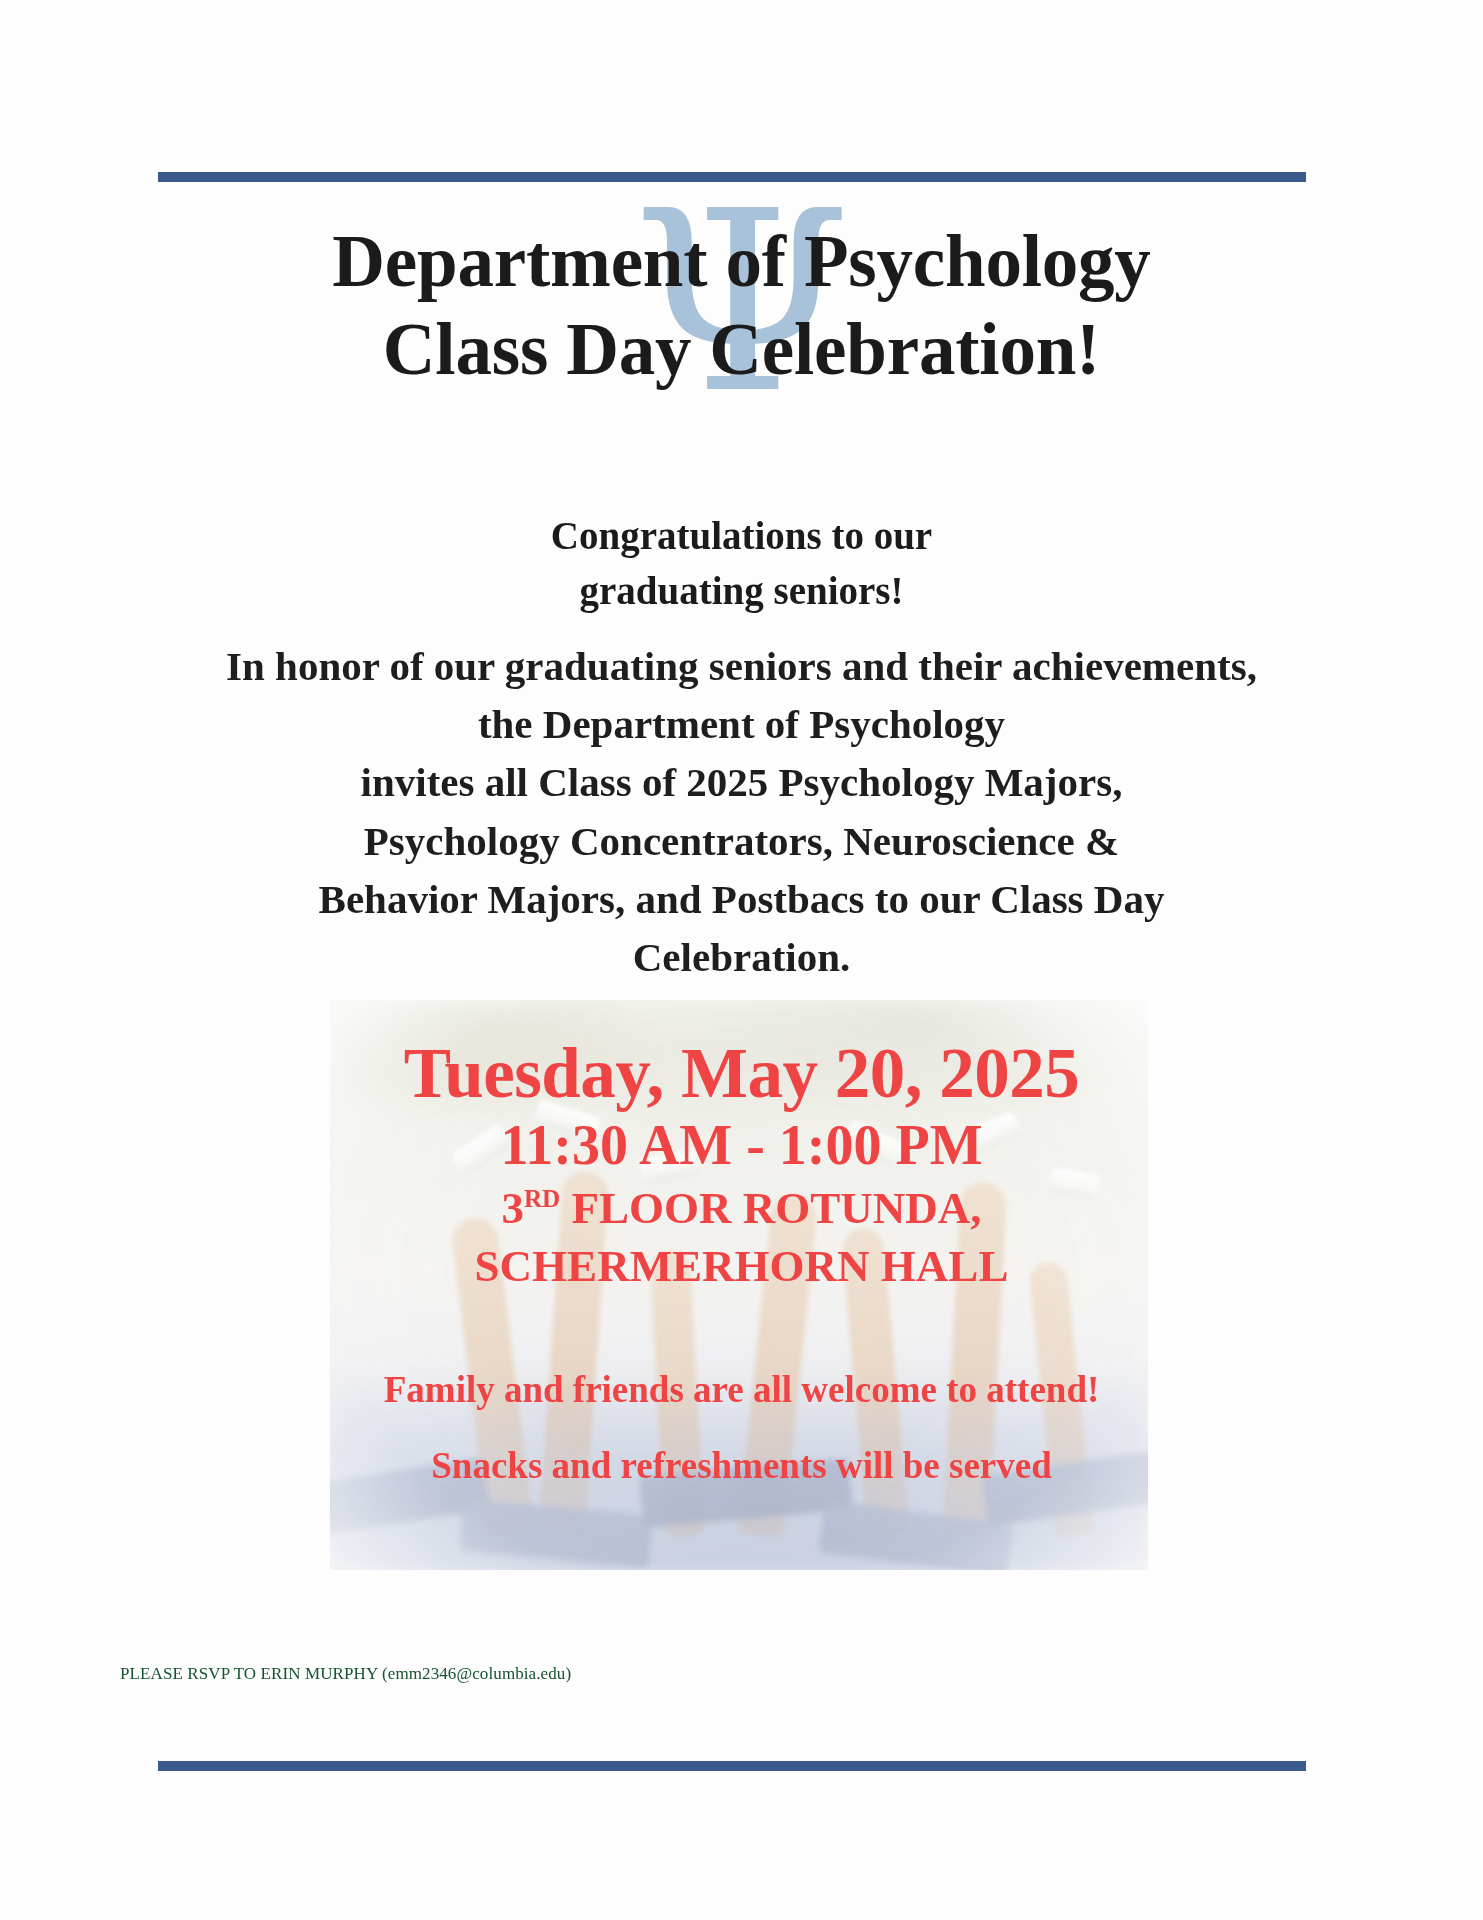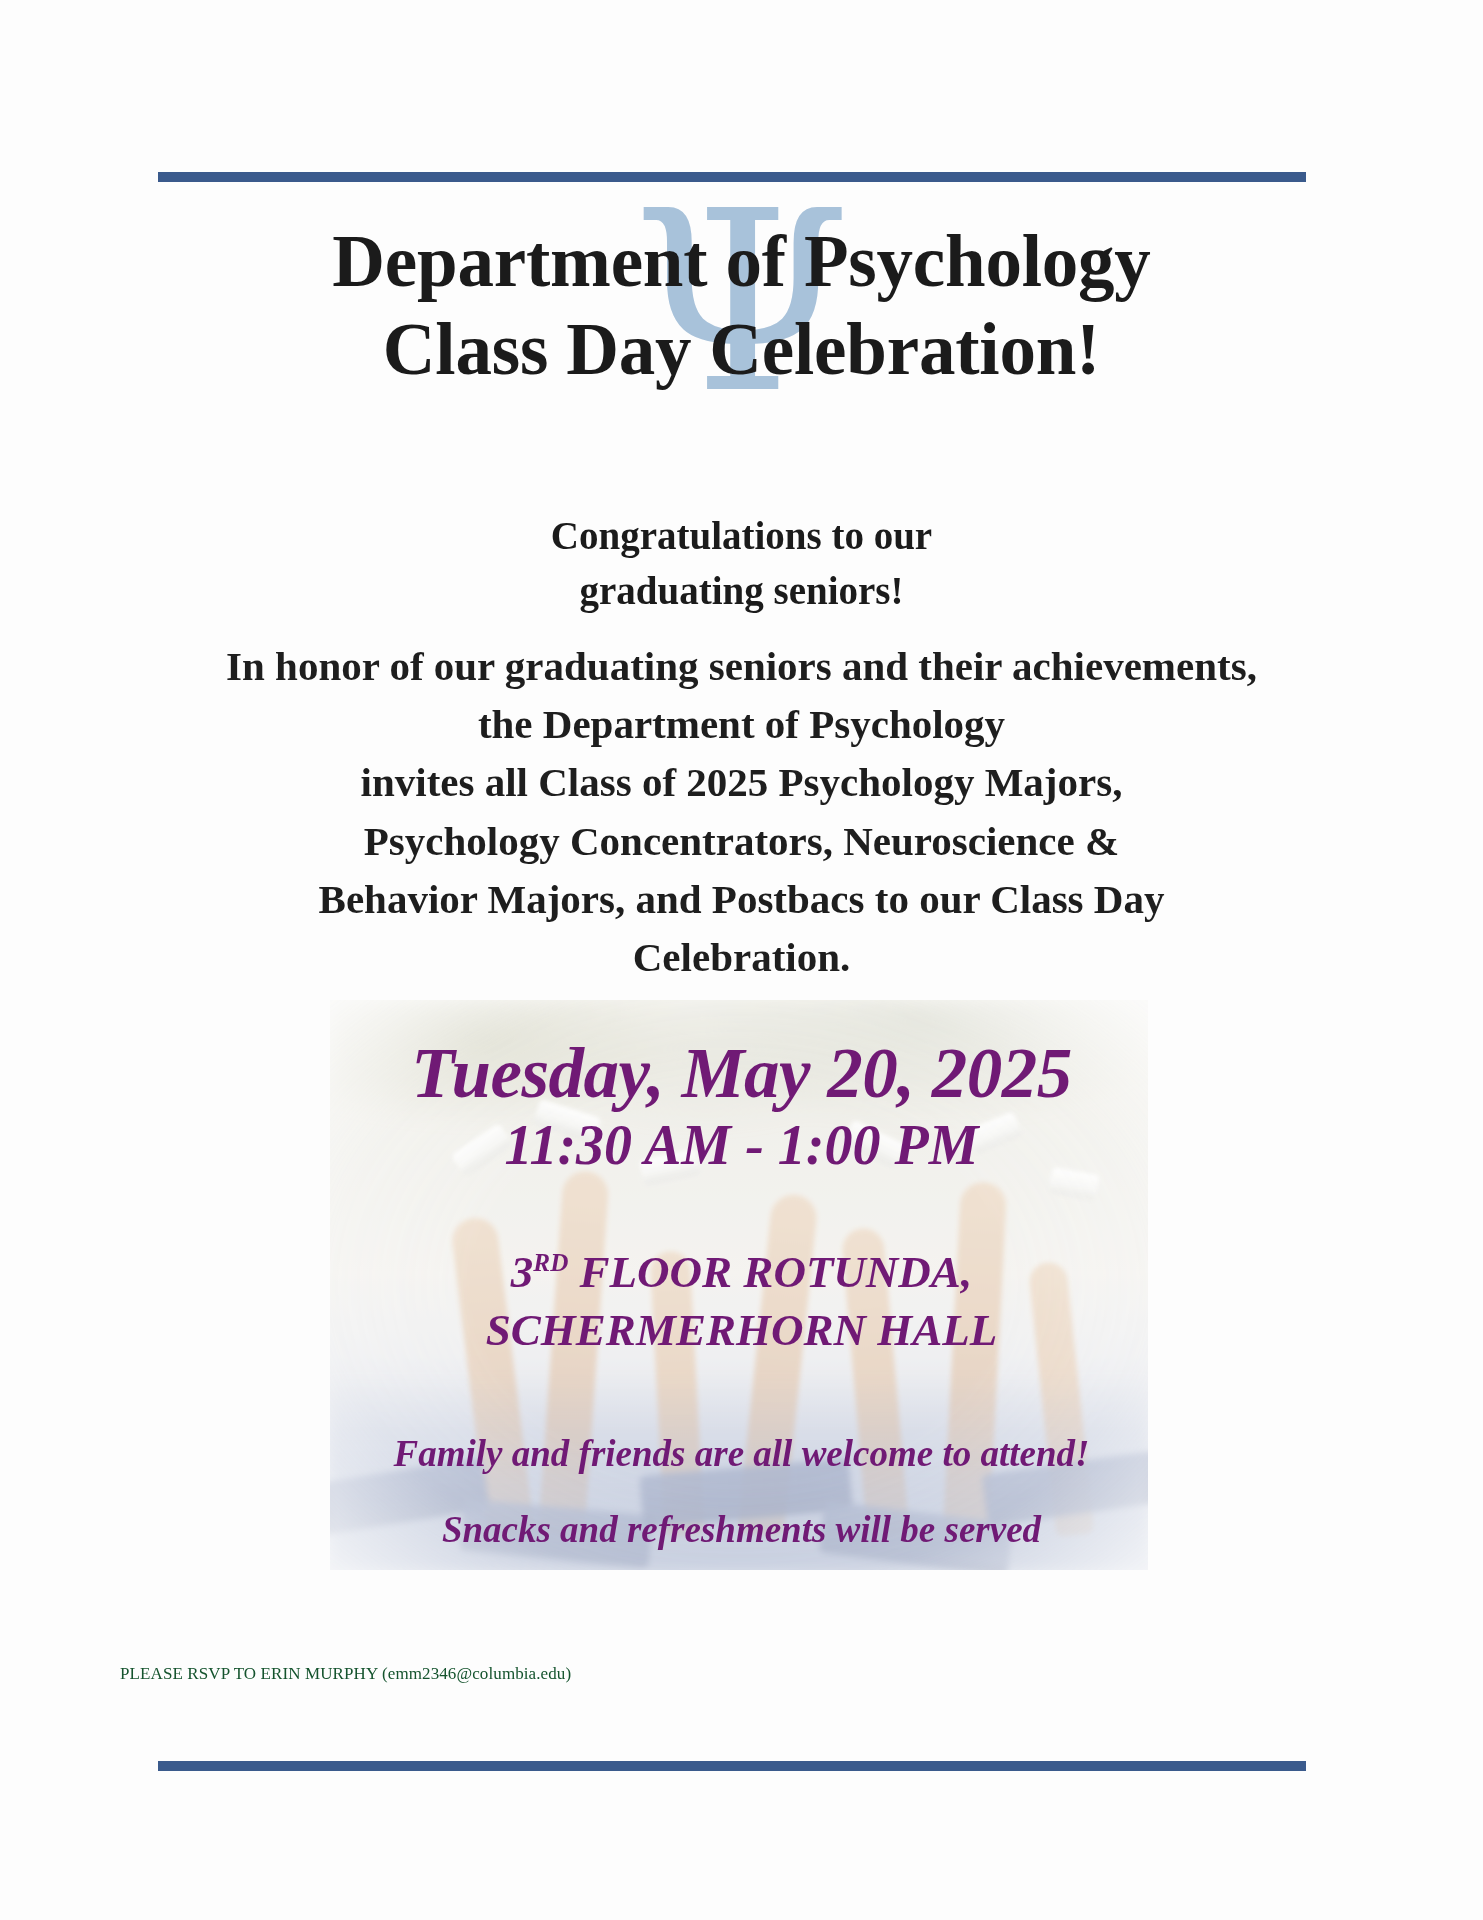--- a/index.html
+++ b/index.html
@@ -194,39 +194,37 @@
   }
 
   
   .event {
     position: absolute;
     left: 120px;
     width: 1243px;
     top: 1035px;
     text-align: center;
     z-index: 4;
-    color: #701a75;
-    font-style: italic;
+    color: #ef4444;
   }
   .event-date {
     font-weight: bold;
     font-size: 71px;
     line-height: 1.08;
     letter-spacing: -0.5px;
   }
   .event-time {
     font-weight: bold;
     font-size: 56px;
     line-height: 1.2;
   }
   .event-venue {
     font-weight: bold;
     font-size: 45px;
     line-height: 1.30;
-    margin-top: 64px;
   }
   .event-venue span.vline { display: block; }
   .event-venue sup {
     font-size: 0.56em;
     vertical-align: super;
     line-height: 0;
   }
   .event-welcome {
     font-weight: bold;
     font-size: 37px;

